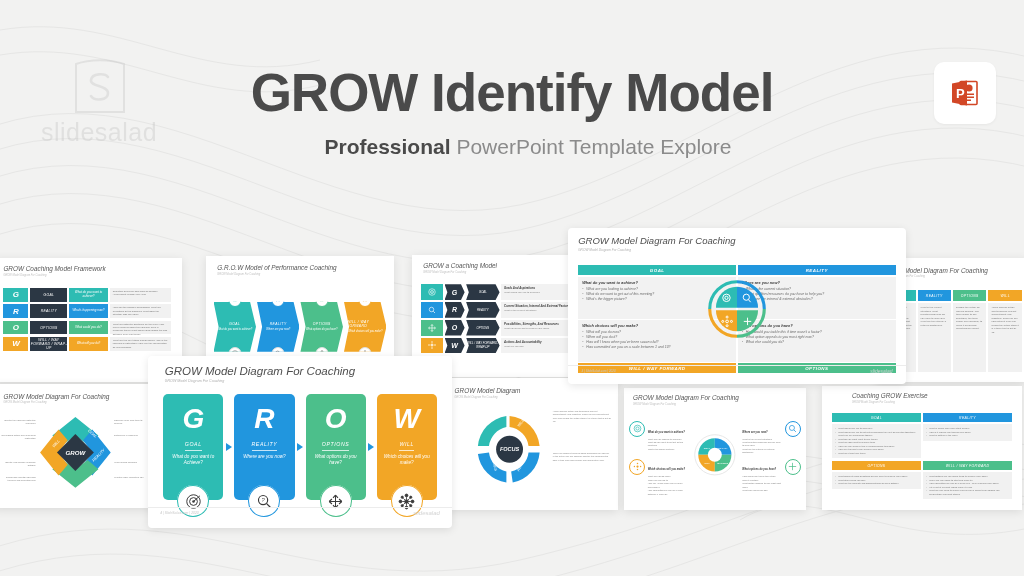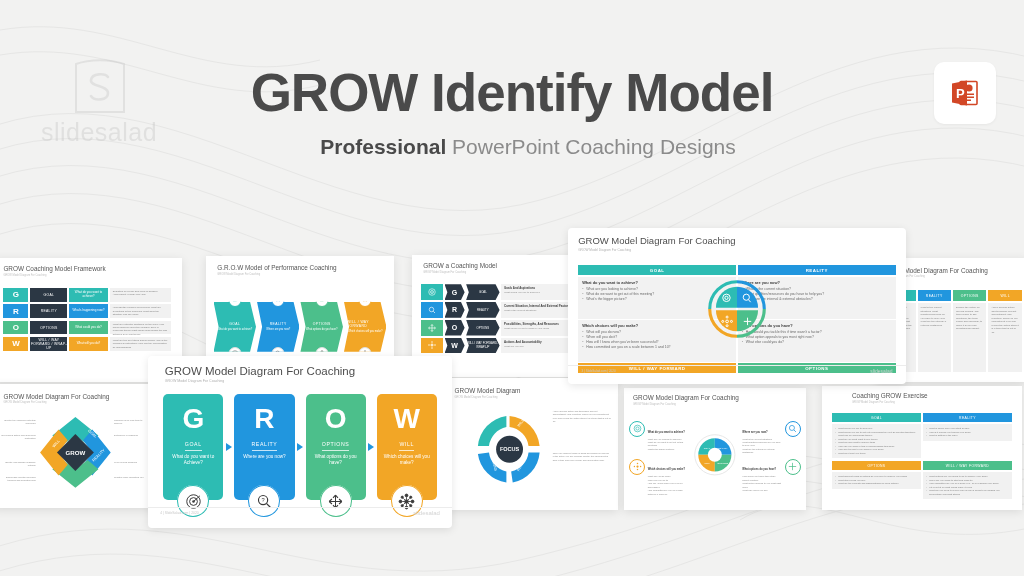--- a/index.html
+++ b/index.html
@@ -40,20 +40,21 @@
     position:absolute; right:28px; top:62px; width:62px; height:62px;
     background:#fff; border-radius:10px; z-index:5;
     display:flex; align-items:center; justify-content:center;
     box-shadow:0 1px 3px rgba(0,0,0,.05);
   }
 
   
   .slide{
     position:absolute; background:#fff; overflow:hidden;
     box-shadow:0 2px 9px rgba(0,0,0,.10);
+    font-style:italic;
   }
   .s-title{ color:#4e4e4e; font-weight:400; white-space:nowrap; }
   .s-sub{ color:#b0b0b0; white-space:nowrap; }
   .s-foot{ position:absolute; bottom:3%; left:0; right:0; height:9%;
            border-top:1px solid #ececec; }
   .s-foot .fl{ position:absolute; left:4%; top:20%; color:#c9c9c9; }
   .s-foot .fr{ position:absolute; right:4%; top:10%; color:#d3d3d3; }
 
   
   .feat{ border-radius:4px; }
@@ -209,21 +210,21 @@
   <div class="logo-wrap">
     <svg class="logo-mark" viewBox="0 0 56 62">
       <path d="M4,8 C18,3 38,3 52,8 L52,56 L4,56 Z" fill="none" stroke="#bcbcbc" stroke-width="2"></path>
       <path d="M36,21 C33,17 20,17 19,24 C18,31 36,29 36,37 C36,45 22,45 19,40" fill="none" stroke="#bcbcbc" stroke-width="2.6" stroke-linecap="round"></path>
     </svg>
     <div class="logo-text">slidesalad</div>
   </div>
 
   <div class="title">GROW Identify Model</div>
   <div class="subtitle">
-    <b>Professional</b><span> PowerPoint Coaching Designs</span>
+    <b>Professional</b><span> PowerPoint Template Explore</span>
   </div>
 
   <div class="ppt-badge">
     <svg width="34" height="34" viewBox="0 0 34 34">
       <rect x="12" y="5.5" width="17" height="23" rx="1" fill="#fff" stroke="#d24726" stroke-width="1.6"></rect>
       <circle cx="21" cy="12" r="3.6" fill="#d24726"></circle>
       <rect x="16" y="17.5" width="10" height="1.5" fill="#d24726"></rect>
       <rect x="16" y="20.5" width="10" height="1.5" fill="#d24726"></rect>
       <rect x="16" y="23.5" width="7" height="1.5" fill="#d24726"></rect>
       <path d="M4,7.5 L19,4.5 L19,29.5 L4,26.5 Z" fill="#d24726"></path>

